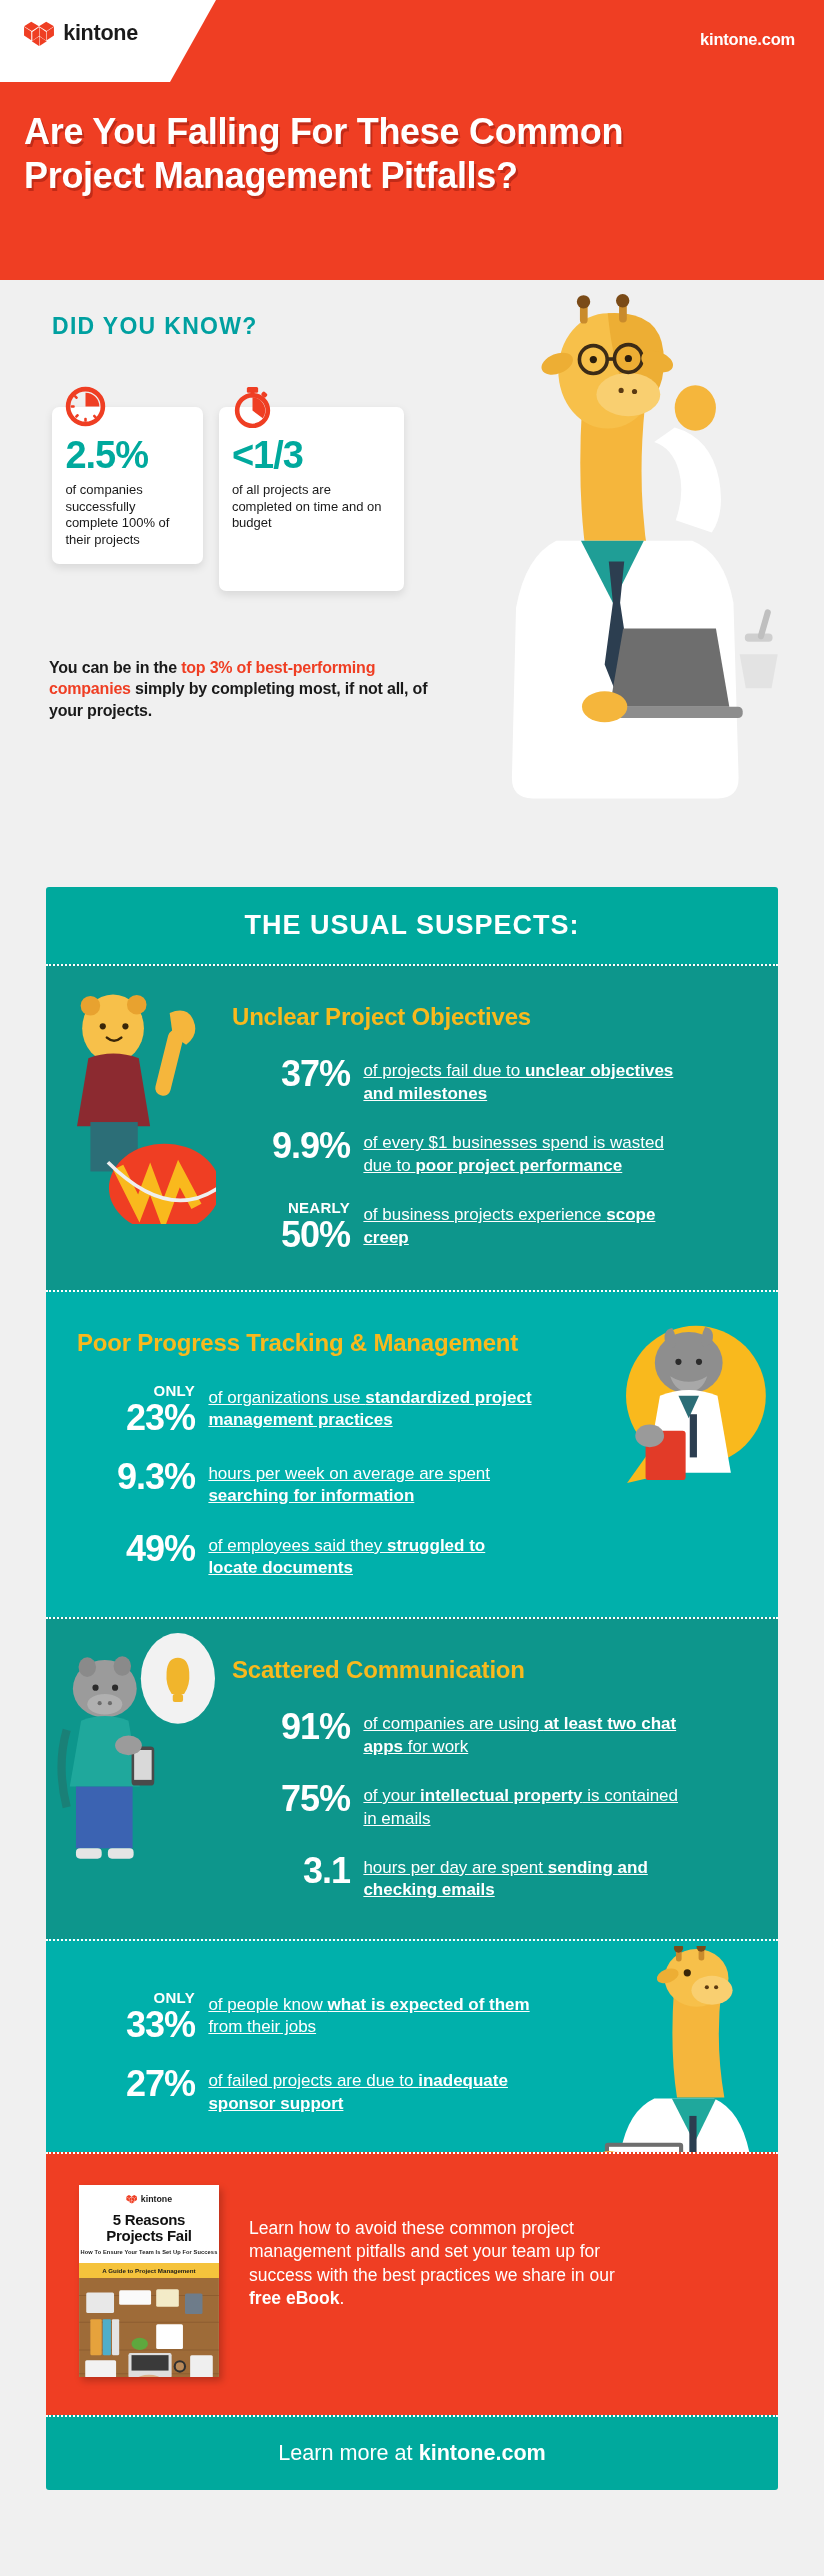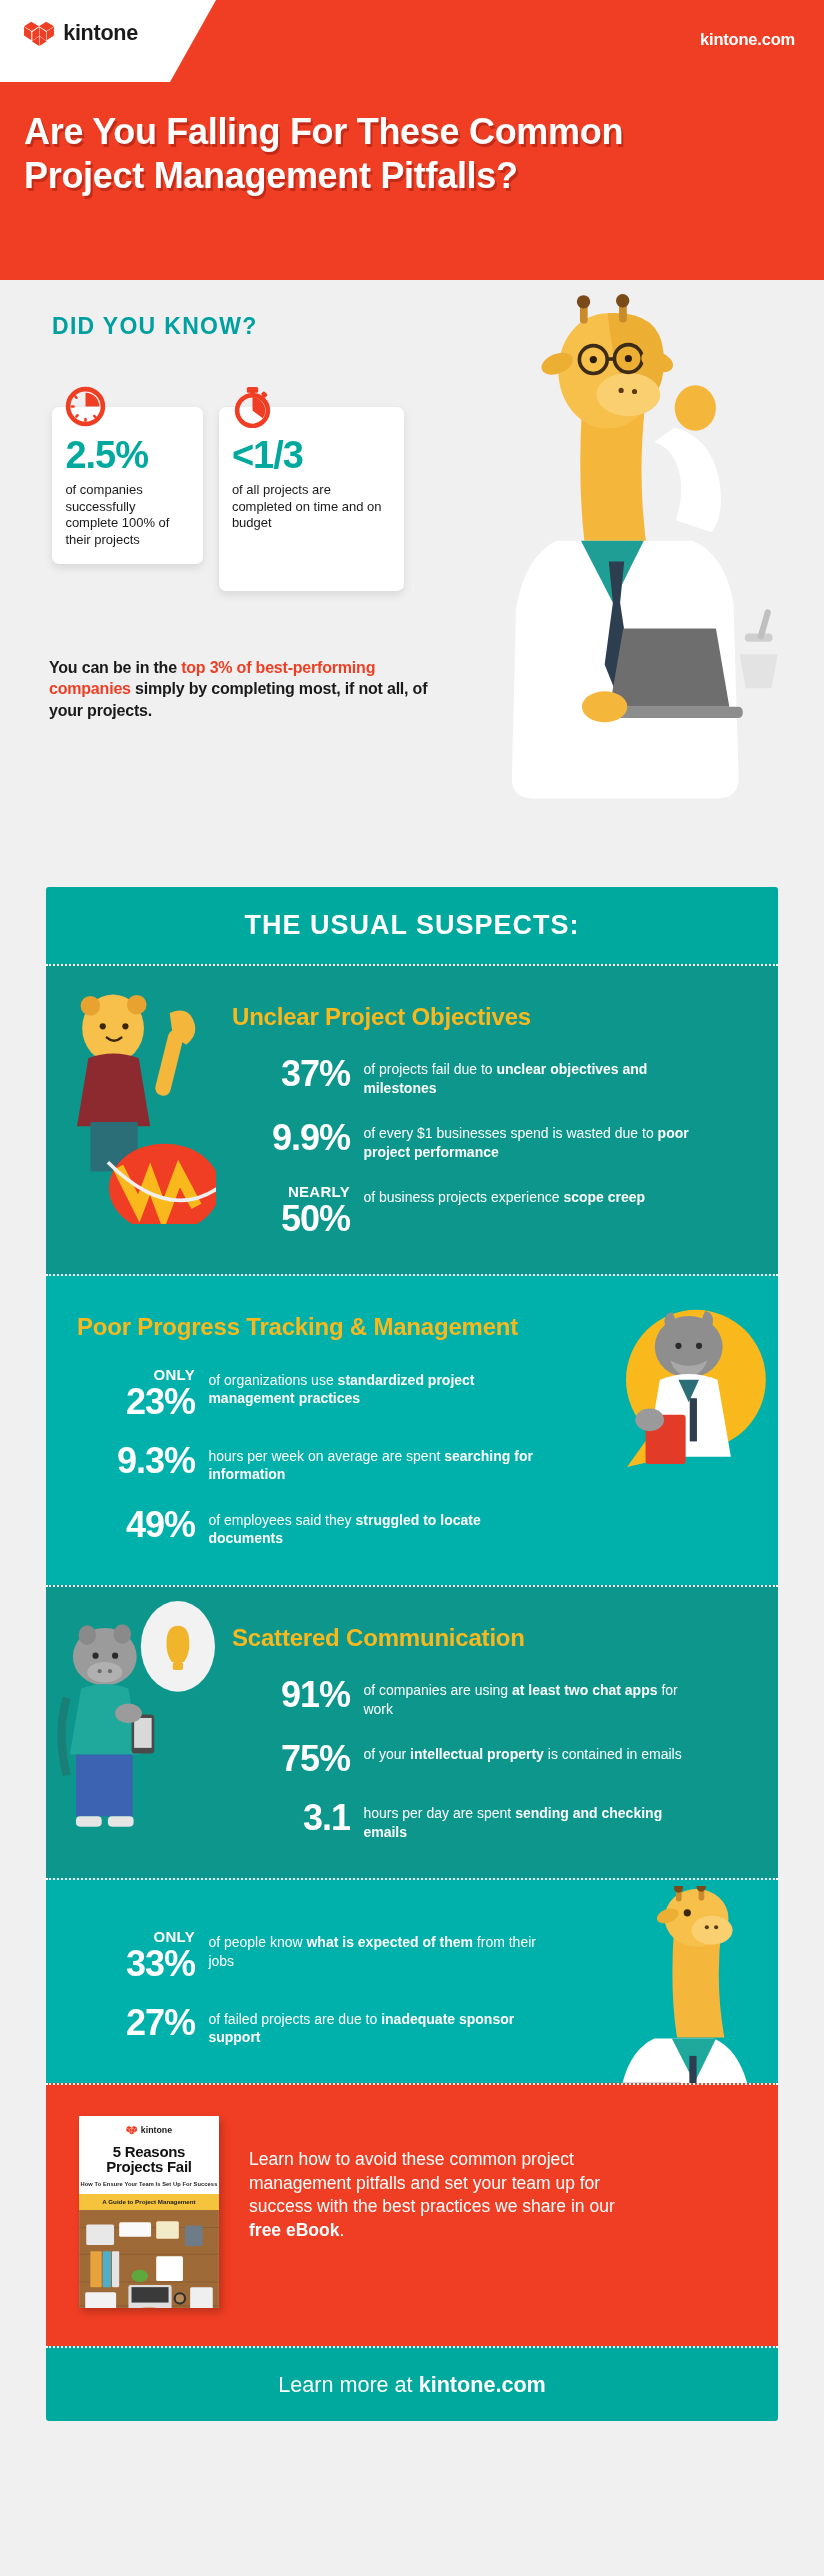--- a/index.html
+++ b/index.html
@@ -144,22 +144,22 @@
   .row .kicker {
     display: block; font-size: 15px; font-weight: 700;
     color: #ffffff; letter-spacing: 0.3px; line-height: 1;
     margin-bottom: 2.1px;
   }
   .row .num {
     font-size: 36px; font-weight: 700; color: #ffffff;
     line-height: 1; letter-spacing: -1px;
   }
   .row .txt {
-    font-size: 14px; line-height: 1.32; color: #ffffff;
-    padding-top: 4.1px; max-width: 330px;
+    font-size: 17px; line-height: 1.32; color: #ffffff;
+    padding-top: 4.1px; max-width: 330px; text-decoration: underline;
   }
   .row .txt b { font-weight: 700; }
 
   
   .sect .inner { position: relative; z-index: 3; }
   .sect .inner.pad-l { padding-left: 155px; }
   .sect .inner.pad-r { padding-right: 155px; }
 
   .art { position: absolute; z-index: 1; }
 

